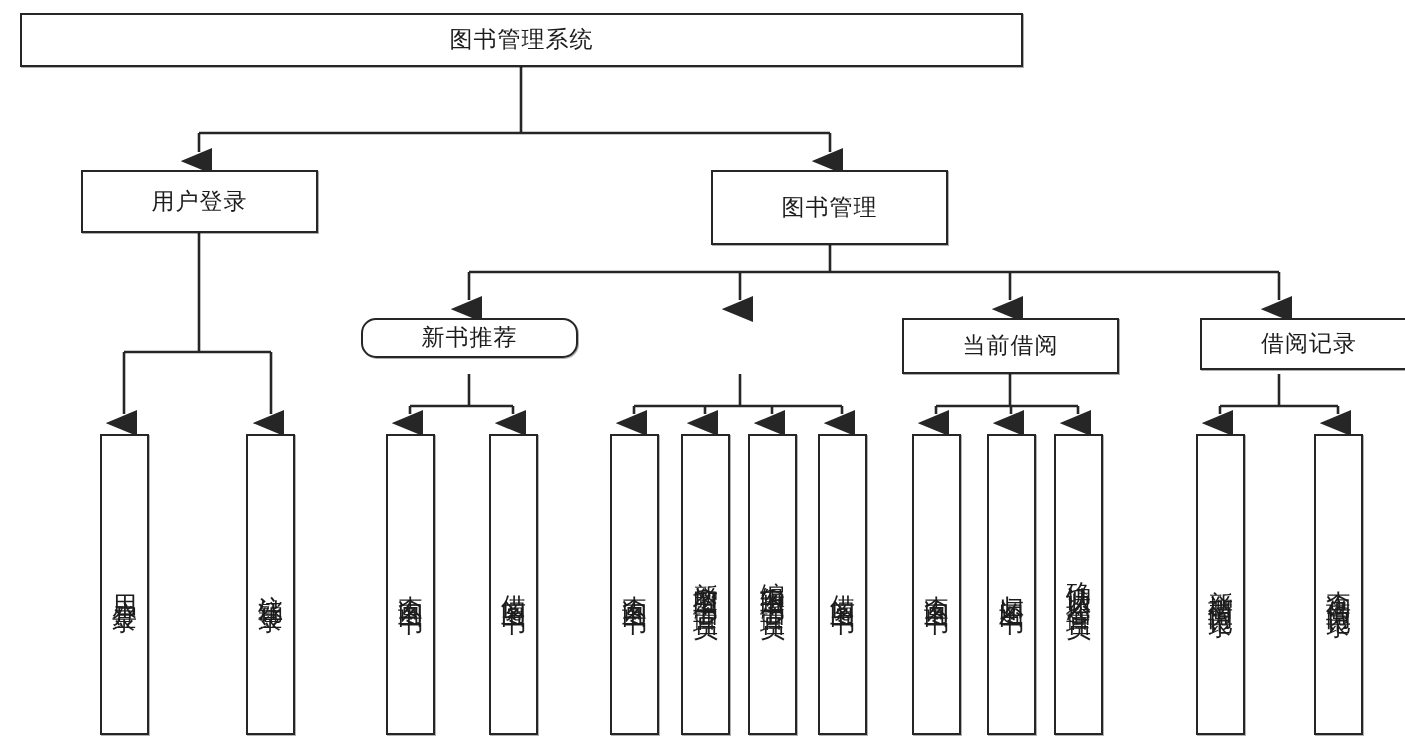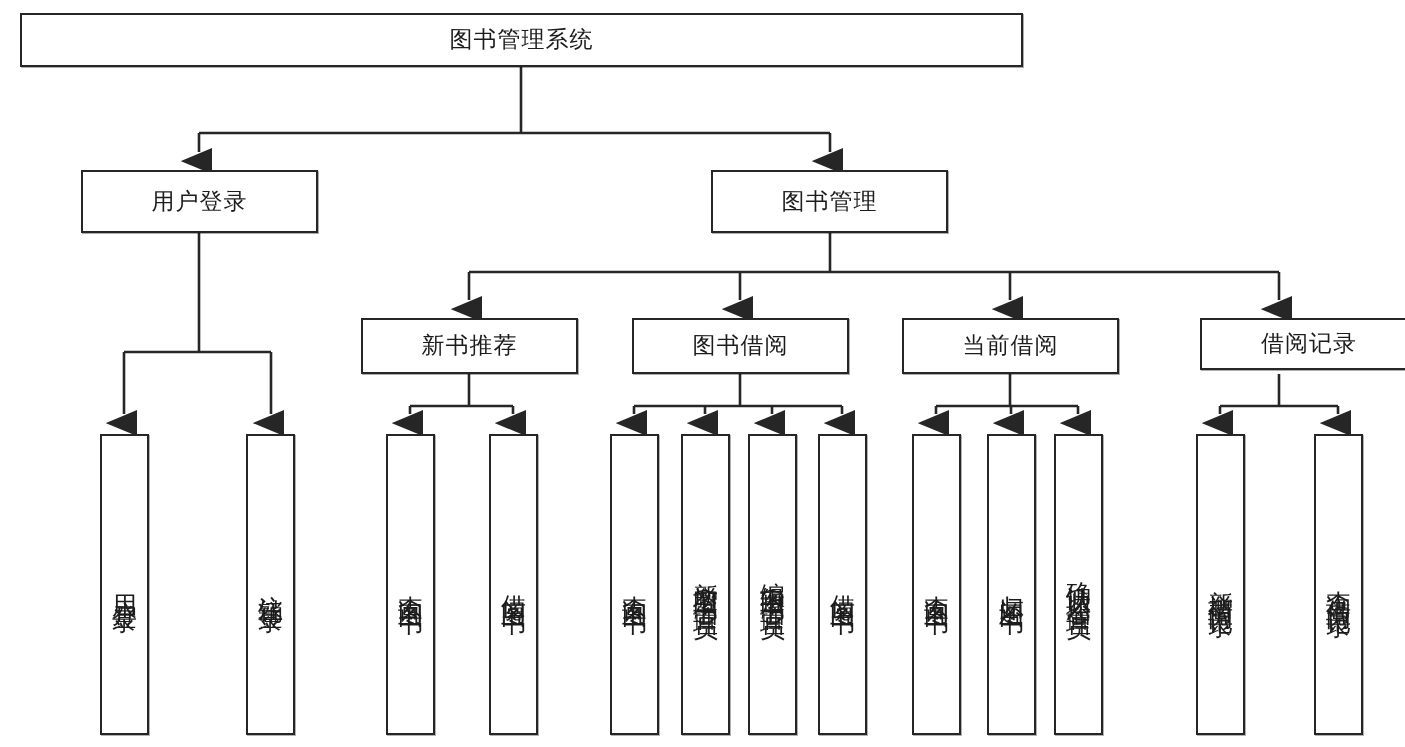--- a/index.html
+++ b/index.html
@@ -138,29 +138,26 @@
     </g>
   </svg>
 
   <div class="node-box" style="left:20px; top:13px; width:1003px; height:54px;">
     <span class="node-label-h">图书管理系统</span>
   </div>
 
   <div class="node-box" style="left:81px; top:170px; width:237px; height:63px;">
     <span class="node-label-h">用户登录</span>
   </div>
-  <div class="node-box" style="left:711px; top:170px; width:237px; height:63px;">
+  <div class="node-box" style="left:711px; top:170px; width:237px; height:75px;">
     <span class="node-label-h">图书管理</span>
   </div>
 
-  <div class="node-box" style="left:361px; top:318px; width:217px; height:56px;">
+  <div class="node-box" style="left:361px; top:318px; width:217px; height:40px;border-radius:15px;">
     <span class="node-label-h">新书推荐</span>
-  </div>
-  <div class="node-box" style="left:632px; top:318px; width:217px; height:56px;">
-    <span class="node-label-h">图书借阅</span>
   </div>
   <div class="node-box" style="left:902px; top:318px; width:217px; height:56px;">
     <span class="node-label-h">当前借阅</span>
   </div>
   <div class="node-box" style="left:1170px; top:318px; width:218px; height:52px;margin-left:30px;">
     <span class="node-label-h">借阅记录</span>
   </div>
 
   <div class="leaf-box" style="left:100px; top:434px; width:49px; height:301px;">
     <span class="node-label-v">用户登录</span>

